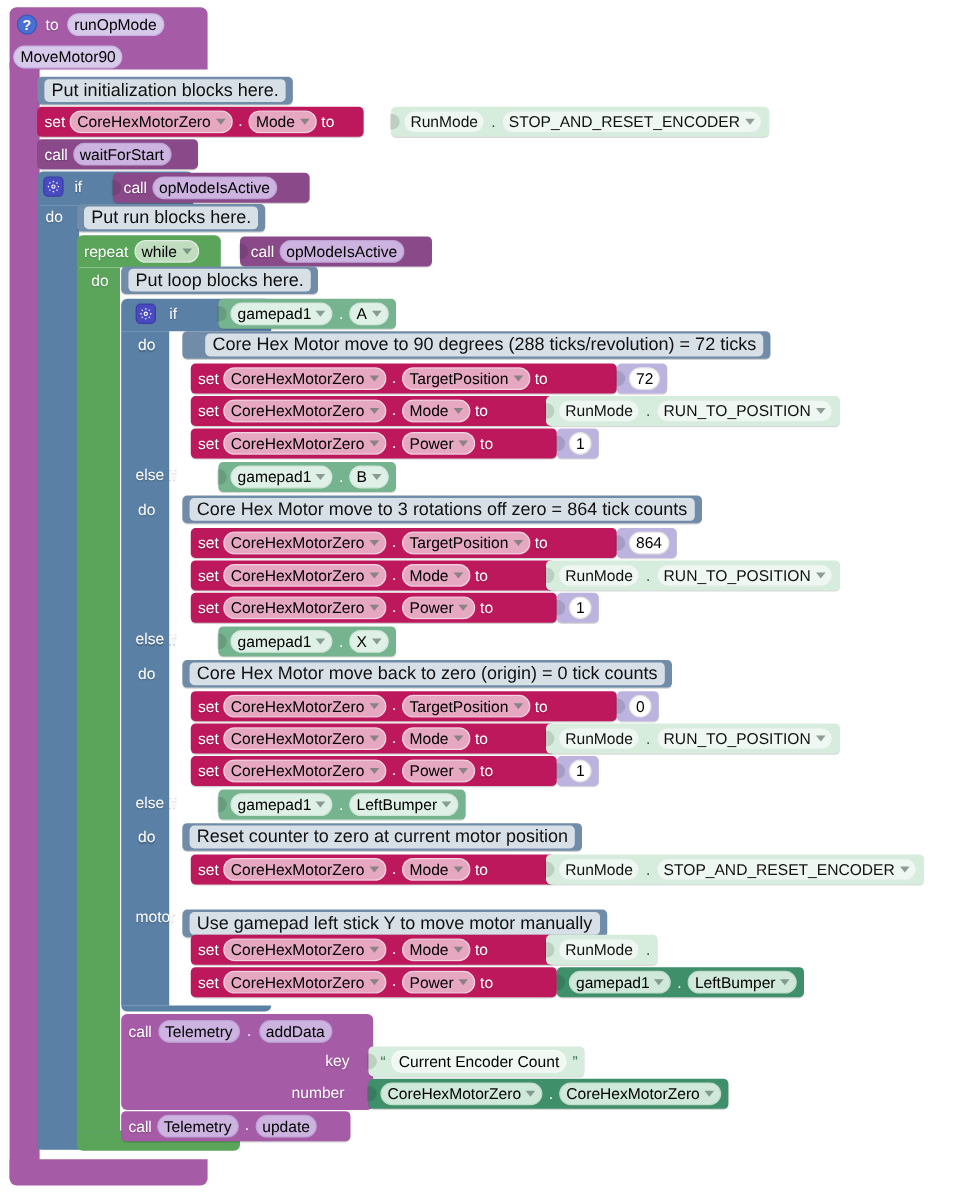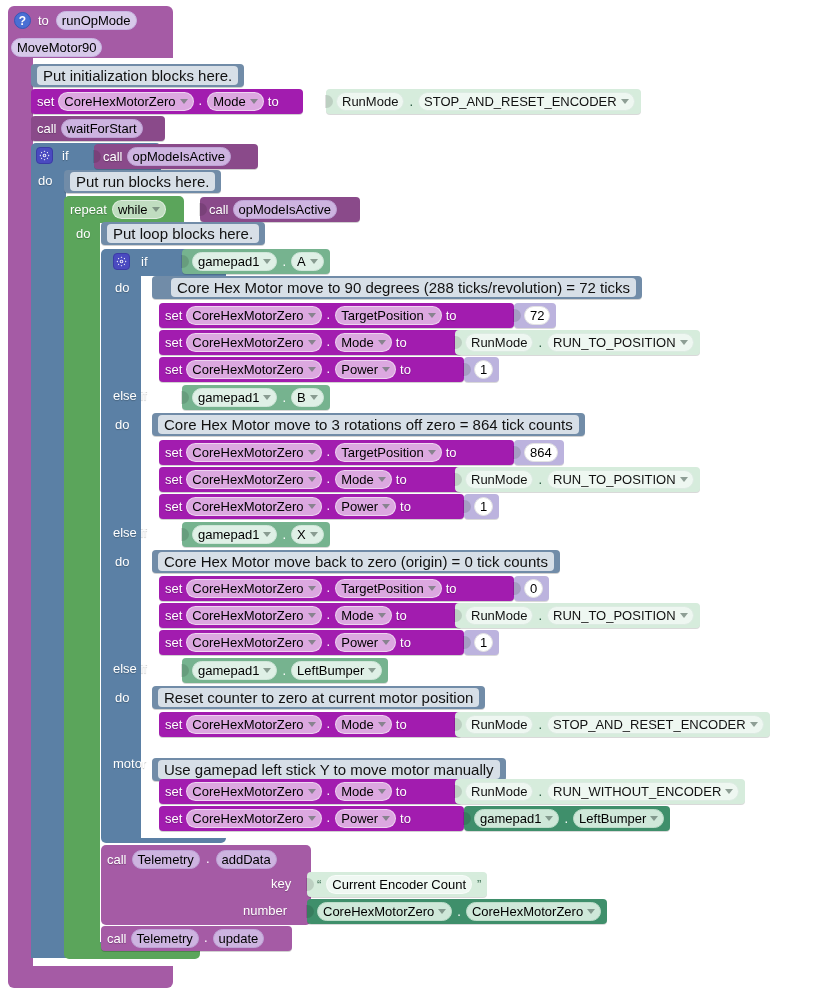--- a/index.html
+++ b/index.html
@@ -17,21 +17,21 @@
   }
 
   
   .blk { position: absolute; }
 
   
   .c-purple   { background: #a55ba5; }
   .c-purple-d { background: #8a4a8a; }
   .c-blue     { background: #5b80a5; }
   .c-green    { background: #5ba55b; }
-  .c-teal     { background: #a21caf; }
+  .c-teal     { background: #be185d; }
 
   
   .row {
     position: absolute;
     display: flex;
     align-items: center;
     height: 25px;
     border-radius: 4px;
     padding: 0 5px 0 6px;
     gap: 4px;
@@ -540,24 +540,20 @@
     <span class="field">
         <span>Mode</span>
         <i class="caret"></i>
       </span>
     <span class="rowlabel">to</span>
   </div>
   <div class="reporter mint" style="left:455px; top:779px;">
     <span class="plug"></span>
     <span class="field">RunMode</span>
     <span style="color:#24543c;font-size:13px;">.</span>
-    <span class="field">
-        <span>RUN_WITHOUT_ENCODER</span>
-        <i class="caret"></i>
-      </span>
   </div>
 
   <div class="row c-teal" style="left:159px; top:806px; width:305px;">
     <span class="rowlabel">set</span>
     <span class="field">
         <span>CoreHexMotorZero</span>
         <i class="caret"></i>
       </span>
     <span class="dot">.</span>
     <span class="field">

